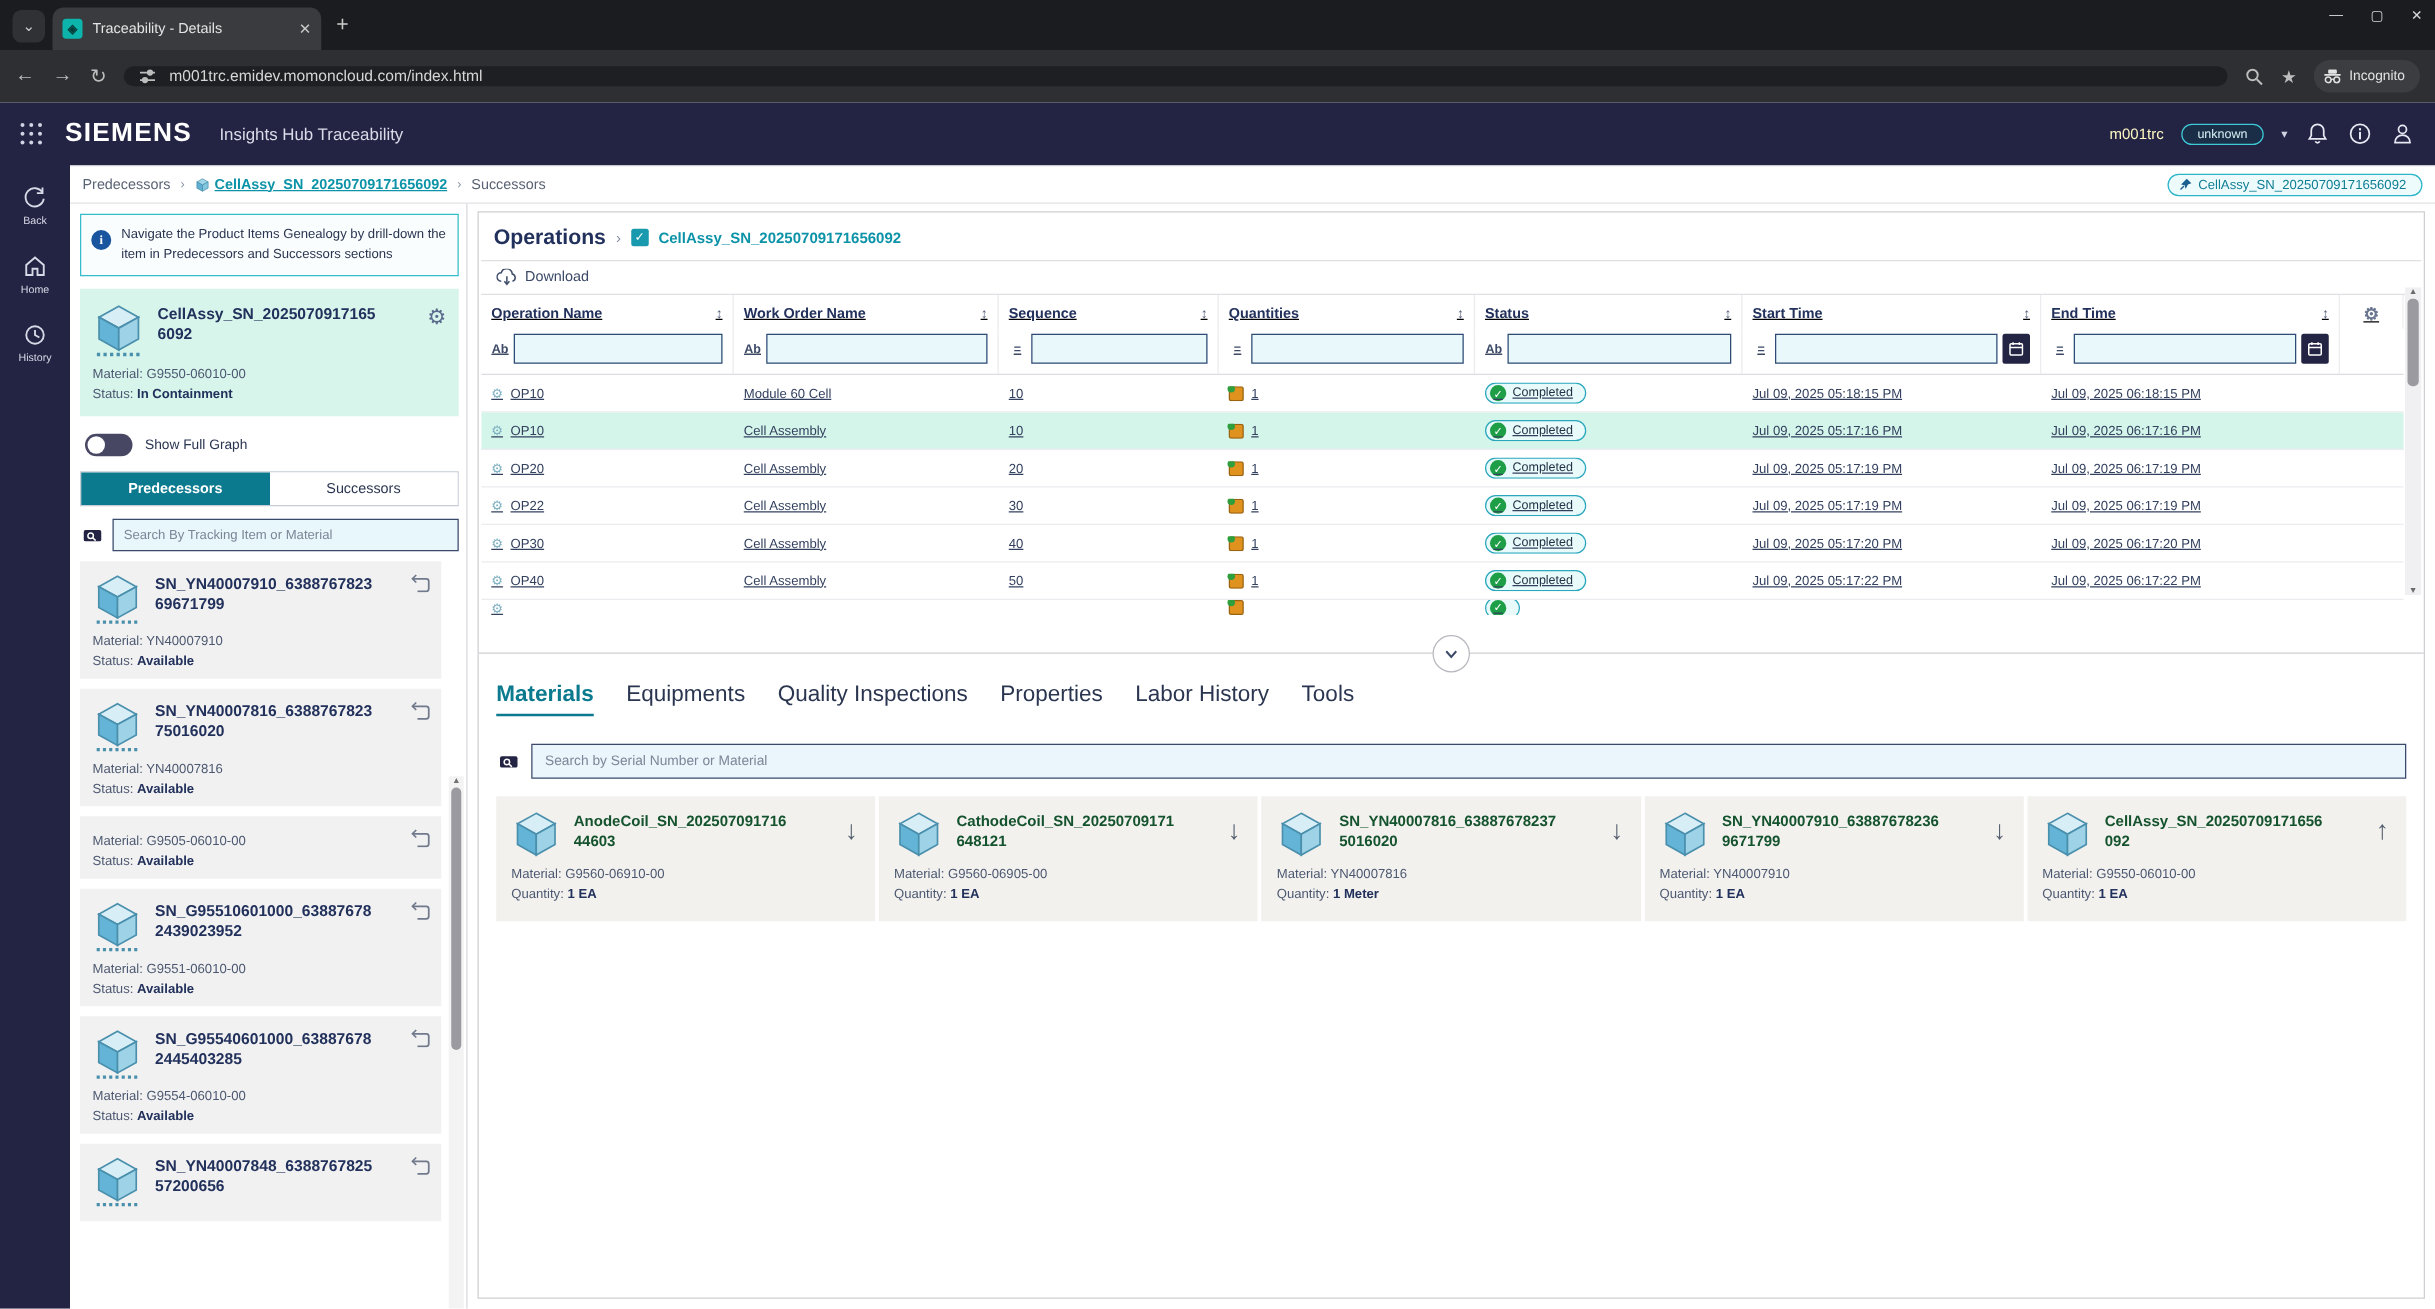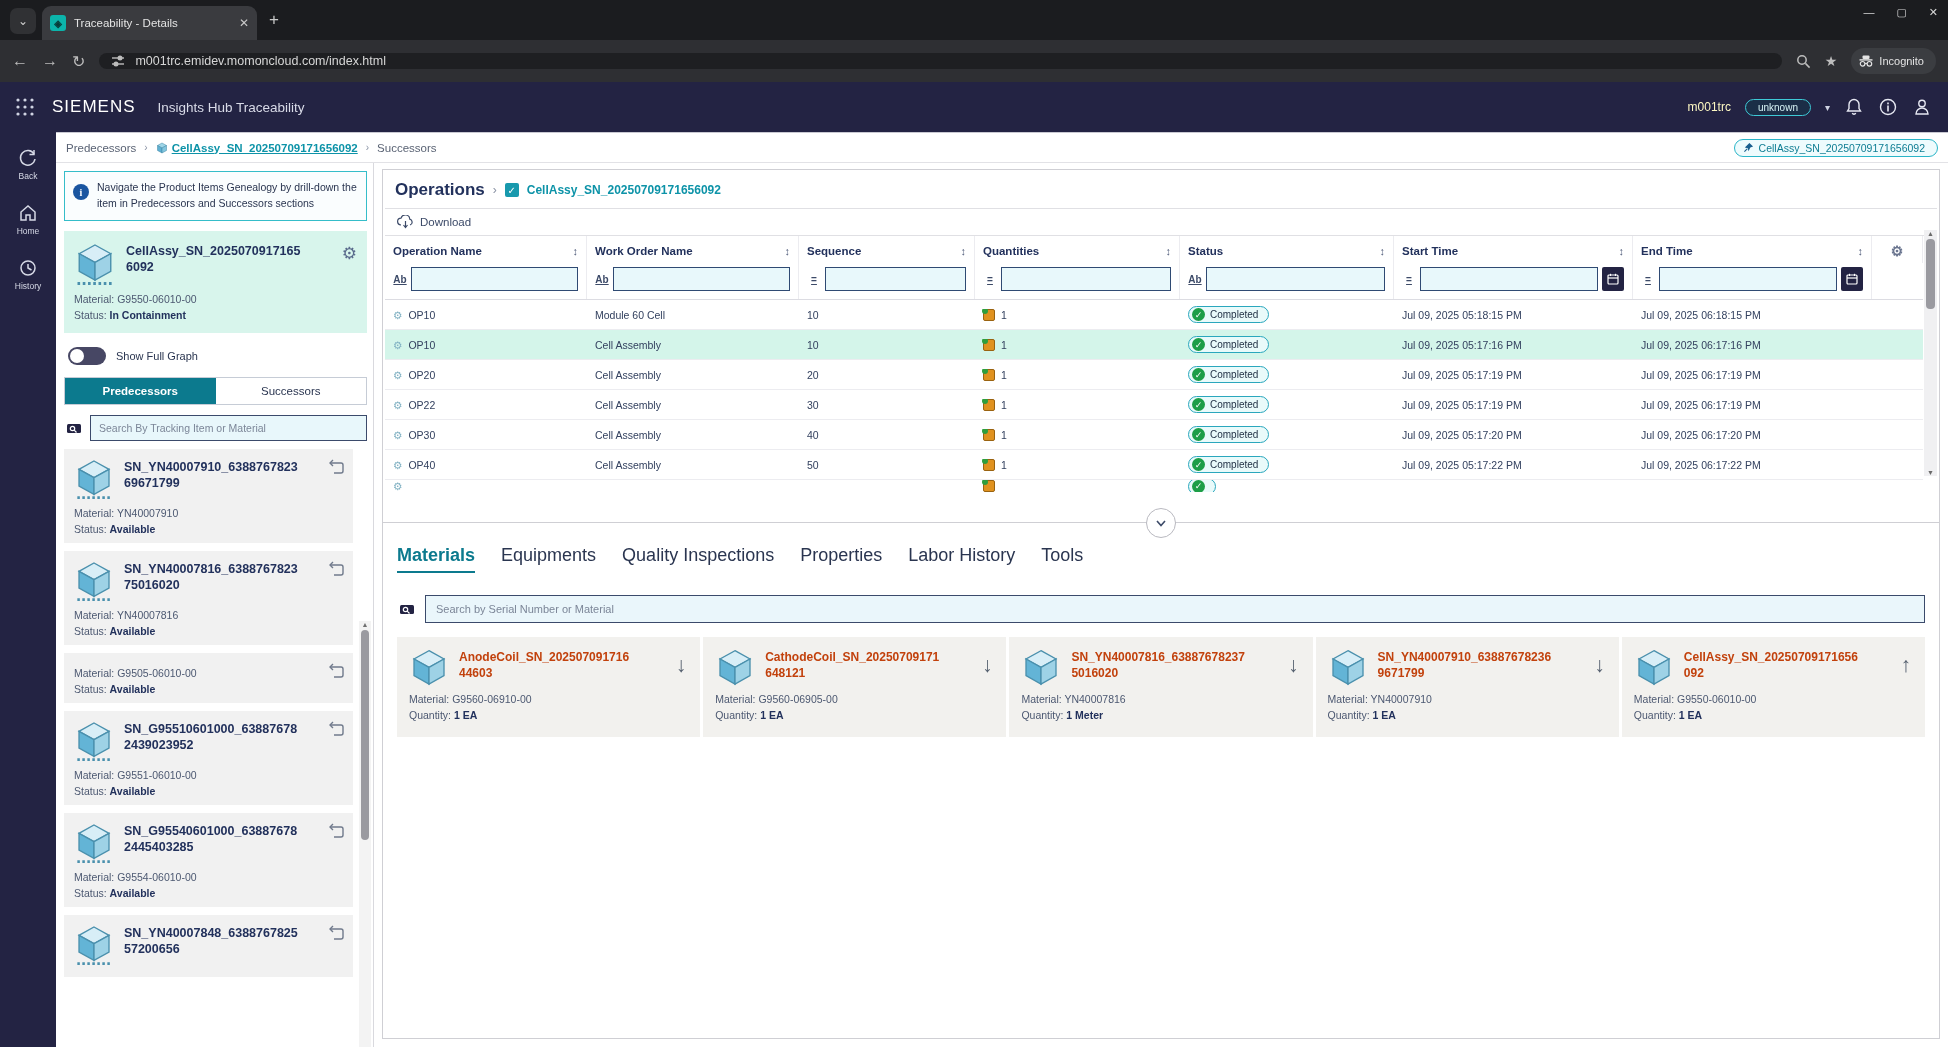--- a/index.html
+++ b/index.html
@@ -24,21 +24,21 @@
   .nav-ic { color:#bdbdbd; font-size:16px; }
   .omnibox { flex:1; height:16px; background:#1e1f22; border-radius:14px; display:flex; align-items:center;
     padding:0 12px; gap:10px; color:#d6d6d6; font-size:12.5px; }
   .omni-right { display:flex; align-items:center; gap:14px; }
   .incog-chip { height:26px; background:#3b3d41; border-radius:13px; color:#e3e3e3; font-size:11px;
     display:flex; align-items:center; gap:6px; padding:0 12px 0 8px; }
 
   
   .app-header { height:50px; background:#232343; display:flex; align-items:center; padding:0 16px; color:#fff; }
   .grid-icon { margin-right:18px; }
-  .brand { font-size:17px; font-weight:normal; letter-spacing:1px; margin-right:22px; }
+  .brand { font-size:21px; font-weight:bold; letter-spacing:1px; margin-right:22px; }
   .product { font-size:13.5px; color:#d9dbe8; }
   .hdr-right { margin-left:auto; display:flex; align-items:center; gap:14px; }
   .tenant { color:#fef9c3; font-size:12px; }
   .tenant-pill { border:1px solid #3ec9d6; border-radius:10px; padding:2px 12px; font-size:10px;
     color:#d6f2f5; background:#1b2e47; }
   .hdr-chev { color:#cfd3e2; font-size:10px; }
   .hdr-ic { width:20px; text-align:center; }
 
   
   .app-body { flex:1; display:flex; min-height:0; }
@@ -99,21 +99,21 @@
   .ops-area { height:352px; display:flex; flex-direction:column; position:relative; }
   .ops-head { display:flex; align-items:center; gap:8px; padding:10px 12px 8px 12px; }
   .ops-title { font-size:17px; font-weight:bold; color:#22315c; }
   .ops-sep { color:#8a93a5; font-size:12px; }
   .chkbox { width:14px; height:14px; background:#1899ad; border-radius:2px; color:#fff; font-size:10px;
     display:flex; align-items:center; justify-content:center; }
   .ops-link { color:#0d93a8; font-size:12px; font-weight:bold; }
   .ops-toolbar { border:1px solid #e0e0e4; border-left:none; border-right:none; padding:6px 12px;
     display:flex; align-items:center; gap:6px; color:#3c4a68; font-size:11.5px; margin:0 2px; }
   .t-wrap { position:relative; flex:1; overflow:hidden; margin:0 16px 0 2px; }
-  .t-grid { display:grid; grid-template-columns:202px 212px 176px 205px 214px 239px 239px 1fr; }
+  .t-grid { display:grid; grid-template-columns:202px 212px 176px 205px 214px 239px 239px 1fr;text-decoration:underline; }
   .th { padding:7px 8px 4px 8px; font-size:11.5px; font-weight:bold; color:#22315c; display:flex;
     align-items:center; border-right:1px solid #ececf0; }
   .sort-ic { margin-left:auto; color:#55617e; font-size:11px; font-weight:normal; }
   .filter-row { border-bottom:1px solid #dcdce2; }
   .filter-cell { padding:4px 8px 8px 8px; display:flex; align-items:center; gap:4px; border-right:1px solid #ececf0; }
   .f-prefix { font-size:10px; font-weight:bold; color:#3c4a68; text-decoration:underline; min-width:14px; text-align:center; }
   .f-input { flex:1; height:24px; border:1.5px solid #2f4a73; background:#e8f8fb; min-width:0; }
   .f-cal { width:22px; height:24px; background:#232343; border-radius:2px; display:flex; align-items:center;
     justify-content:center; }
   .gear-cell { display:flex; align-items:center; justify-content:center; color:#6b7690; font-size:14px; }
@@ -142,21 +142,21 @@
   .det-tabs { display:flex; gap:26px; font-size:18px; color:#2a3550; }
   .det-tab { padding-bottom:5px; }
   .det-tab.active { color:#0c7a8e; font-weight:bold; border-bottom:2.5px solid #0c7a8e; }
   .det-search-row { display:flex; align-items:center; gap:8px; margin-top:22px; }
   .det-search { flex:1; height:28px; border:1.5px solid #3b4a6b; background:#eaf6fb; font-size:11px;
     color:#2a3550; padding:0 10px; font-family:"Liberation Sans", sans-serif; }
   .det-search::placeholder { color:#7c8698; }
   .cards { display:flex; gap:3px; margin-top:14px; }
   .m-card { flex:1; background:#f2f1ee; padding:12px 10px 10px 12px; position:relative; min-height:100px; }
   .m-head { display:flex; gap:10px; }
-  .m-title { font-size:12px; font-weight:bold; color:#c2410c; word-break:break-all; line-height:1.35; width:176px; }
+  .m-title { font-size:12px; font-weight:bold; color:#14532d; word-break:break-all; line-height:1.35; width:176px; }
   .dir-ic { position:absolute; right:14px; top:16px; font-size:21px; color:#55606f; font-weight:normal; }
 
   svg { display:block; }
 </style>
 </head>
 <body>
 
 <div class="screen">
 
   <div class="titlebar">

